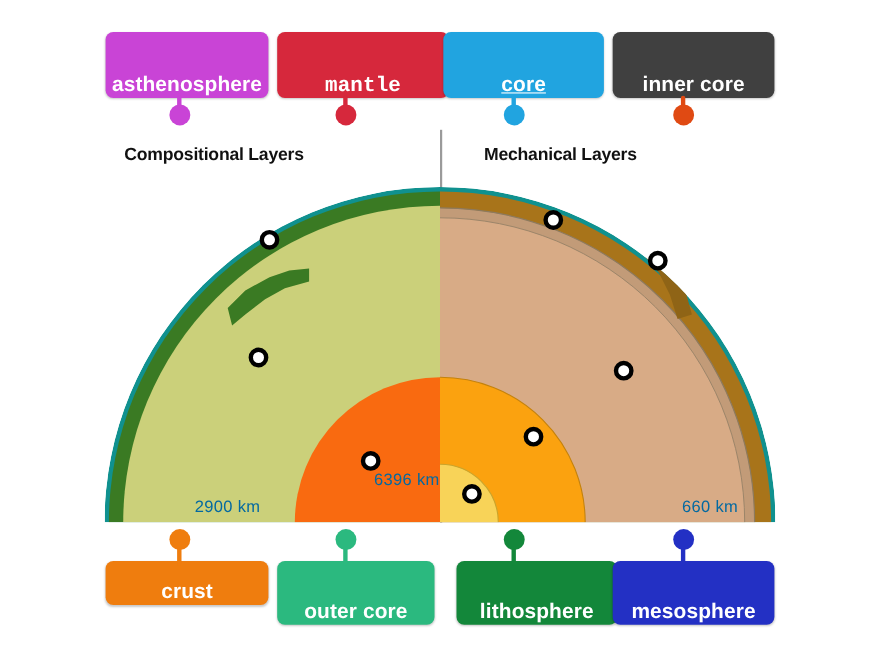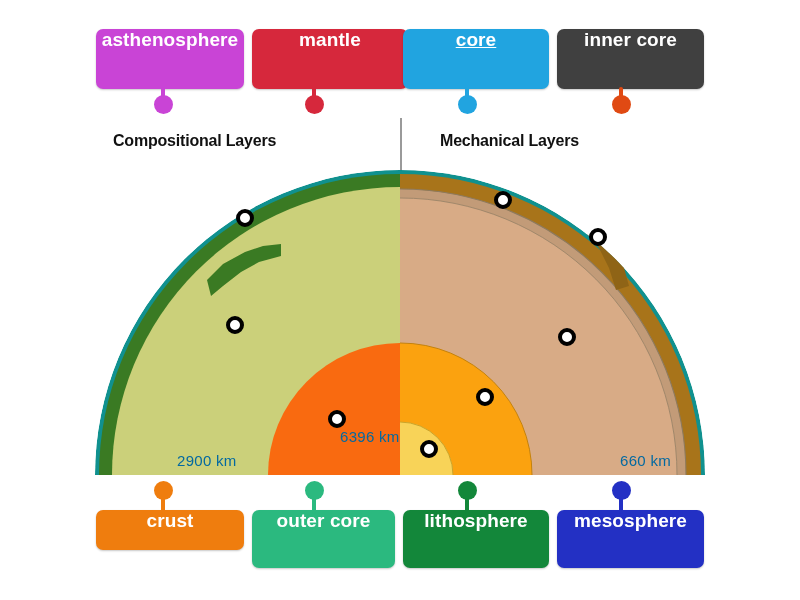--- a/index.html
+++ b/index.html
@@ -9,21 +9,21 @@
     font-family:"Liberation Sans", sans-serif;
     overflow:hidden;
     position:relative;
   }
   #stage{position:absolute;left:0;top:0;width:800px;height:600px;}
 
   
   .chip{
     position:absolute;
     border-radius:7px;
-    display:flex;align-items:flex-start;justify-content:center;
+    display:flex;align-items:flex-end;justify-content:center;
     color:#ffffff;
     font-size:19px;
     font-weight:bold;
     letter-spacing:.1px;
     box-shadow:0 1px 2px rgba(0,0,0,.22);
     cursor:pointer;
     user-select:none;
     box-sizing:border-box;
     padding:0 6px;
     white-space:nowrap;
@@ -150,21 +150,21 @@
       <div class="marker" style="left: 476px; top: 388px;"></div>
       <div class="marker" style="left: 420px; top: 440px;"></div>
     </div>
 
   <div id="chips">
       <div class="chip" style="left: 96px; top: 29px; width: 148px; height: 60px; background: rgb(201, 68, 214);">
         <span class="chip-label">asthenosphere</span>
       </div>
       <div class="stem" style="background: rgb(201, 68, 214); left: 161px; top: 87px; height: 16px;"></div>
       <div class="knob" style="background: rgb(201, 68, 214); left: 153.5px; top: 95px;"></div>
-      <div class="chip" style="left: 252px; top: 29px; width: 156px; height: 60px; background: rgb(214, 40, 60);">
+      <div class="chip" style="left: 252px; top: 29px; width: 156px; height: 60px; background: rgb(214, 40, 60); font-family: Liberation Mono, monospace;">
         <span class="chip-label">mantle</span>
       </div>
       <div class="stem" style="background: rgb(214, 40, 60); left: 312px; top: 87px; height: 16px;"></div>
       <div class="knob" style="background: rgb(214, 40, 60); left: 304.5px; top: 95px;"></div>
       <div class="chip" style="left: 403px; top: 29px; width: 146px; height: 60px; background: rgb(33, 164, 224); text-decoration: underline;">
         <span class="chip-label">core</span>
       </div>
       <div class="stem" style="background: rgb(33, 164, 224); left: 465px; top: 87px; height: 16px;"></div>
       <div class="knob" style="background: rgb(33, 164, 224); left: 457.5px; top: 95px;"></div>
       <div class="chip" style="left: 557px; top: 29px; width: 147px; height: 60px; background: #404040;">
@@ -175,21 +175,21 @@
       <div class="chip" style="left: 96px; top: 510px; width: 148px; height: 40px; background: rgb(239, 125, 14);">
         <span class="chip-label">crust</span>
       </div>
       <div class="stem" style="background: rgb(239, 125, 14); left: 161px; top: 490px; height: 24px;"></div>
       <div class="knob" style="background: rgb(239, 125, 14); left: 153.5px; top: 481px;"></div>
       <div class="chip" style="left: 252px; top: 510px; width: 143px; height: 58px; background: rgb(43, 185, 127);">
         <span class="chip-label">outer core</span>
       </div>
       <div class="stem" style="background: rgb(43, 185, 127); left: 312px; top: 490px; height: 24px;"></div>
       <div class="knob" style="background: rgb(43, 185, 127); left: 304.5px; top: 481px;"></div>
-      <div class="chip" style="left: 403px; top: 510px; width: 146px; height: 58px; background: rgb(19, 135, 58);">
+      <div class="chip" style="left: 415px; top: 510px; width: 146px; height: 58px; background: rgb(19, 135, 58);">
         <span class="chip-label">lithosphere</span>
       </div>
       <div class="stem" style="background: rgb(19, 135, 58); left: 465px; top: 490px; height: 24px;"></div>
       <div class="knob" style="background: rgb(19, 135, 58); left: 457.5px; top: 481px;"></div>
       <div class="chip" style="left: 557px; top: 510px; width: 147px; height: 58px; background: rgb(35, 48, 196);">
         <span class="chip-label">mesosphere</span>
       </div>
       <div class="stem" style="background: rgb(35, 48, 196); left: 619px; top: 490px; height: 24px;"></div>
       <div class="knob" style="background: rgb(35, 48, 196); left: 611.5px; top: 481px;"></div>
     </div>

